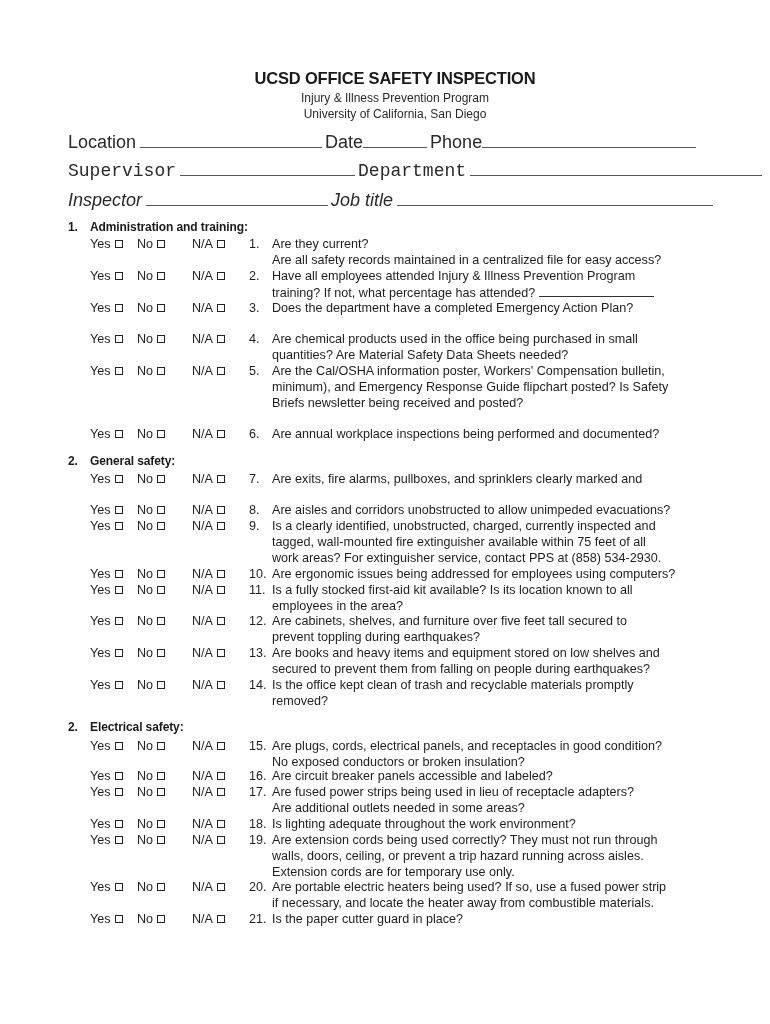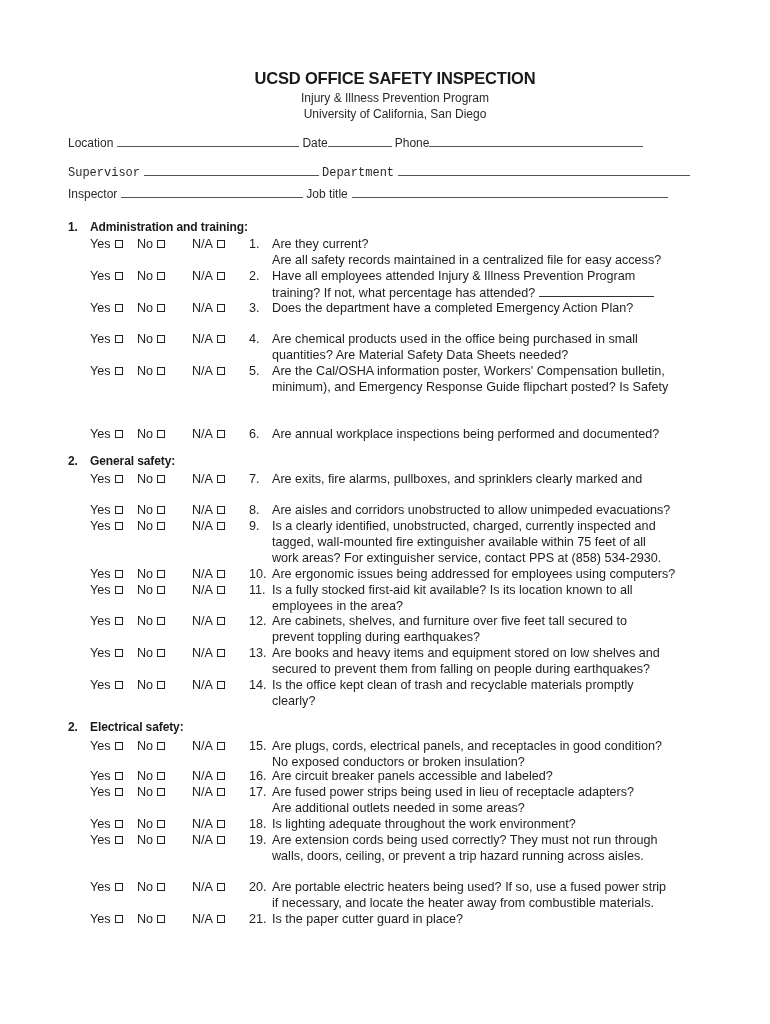--- a/index.html
+++ b/index.html
@@ -1,21 +1,21 @@
 <!DOCTYPE html>
 <html><head>
 <meta charset="utf-8">
 <style>
   html, body { margin: 0; padding: 0; background: #ffffff; }
   body { width: 770px; height: 1024px; position: relative; overflow: hidden;
          font-family: "Liberation Sans", sans-serif; color: #1a1a1a; }
   .abs { position: absolute; white-space: nowrap; }
   .title { left: 0; width: 790px; text-align: center; top: 69px; font-size: 16.5px; font-weight: bold; letter-spacing: -0.2px; }
   .subtitle { left: 0; width: 790px; text-align: center; font-size: 12px; color: #2a2a2a; }
-  .field-row { left: 68px; font-size: 12px; color: #2a2a2a; height: 16px; line-height: 16px; }
+  .field-row { left: 68px; font-size: 18px; color: #2a2a2a; height: 16px; line-height: 16px; }
   .field-label { display: inline-block; }
   .blank { display: inline-block; border-bottom: 1px solid #555; height: 12px; vertical-align: baseline; margin: 0 3px 0 4px; }
   .section-head { left: 68px; font-size: 12px; font-weight: bold; letter-spacing: -0.1px; }
   .section-head .num { display: inline-block; width: 22px; }
   .item { left: 90px; font-size: 12.6px; line-height: 16px; color: #1e1e1e; }
   .opt { position: absolute; top: 0; white-space: nowrap; }
   .chk { display: inline-block; width: 8px; height: 8px; border: 1.3px solid #222; margin-left: 4px; vertical-align: -0px; box-sizing: border-box; }
   .qnum { position: absolute; top: 0; left: 159px; }
   .qtext { position: absolute; top: 0; left: 182px; white-space: normal; width: 450px; }
   .qtext .line { display: block; white-space: nowrap; }
@@ -27,21 +27,21 @@
 <div class="abs title">UCSD OFFICE SAFETY INSPECTION</div>
 <div class="abs subtitle" style="top:91px;">Injury &amp; Illness Prevention Program</div>
 <div class="abs subtitle" style="top:107px;">University of California, San Diego</div>
 
 <div class="abs field-row" style="top:134px;">
   <span class="field-label">Location</span><span class="blank" style="width:182px;"></span><span class="field-label">Date</span><span class="blank" style="width:64px;margin-left:0;"></span><span class="field-label">Phone</span><span class="blank" style="width:214px;margin-left:0;"></span>
 </div>
 <div class="abs field-row" style="top:163px;font-family:Liberation Mono, monospace;">
   <span class="field-label">Supervisor</span><span class="blank" style="width:175px;"></span><span class="field-label">Department</span><span class="blank" style="width:292px;"></span>
 </div>
-<div class="abs field-row" style="top:185px;">
+<div class="abs field-row" style="top:192px;font-style:italic;">
   <span class="field-label">Inspector</span><span class="blank" style="width:182px;"></span><span class="field-label">Job title</span><span class="blank" style="width:316px;"></span>
 </div>
 
 <div id="sections">
     <div class="abs section-head" style="top: 220px;"><span class="num">1.</span><span>Administration and training:</span></div>
     <div class="abs item" style="top: 236px;">
       <span class="opt" style="left: 0px;"><span>Yes</span><span class="chk"></span></span>
       <span class="opt" style="left: 47px;"><span>No</span><span class="chk"></span></span>
       <span class="opt" style="left: 102px;"><span>N/A</span><span class="chk"></span></span>
       <span class="qnum">1.</span>
@@ -80,20 +80,21 @@
       </span>
     </div>
     <div class="abs item" style="top: 363px;">
       <span class="opt" style="left: 0px;"><span>Yes</span><span class="chk"></span></span>
       <span class="opt" style="left: 47px;"><span>No</span><span class="chk"></span></span>
       <span class="opt" style="left: 102px;"><span>N/A</span><span class="chk"></span></span>
       <span class="qnum">5.</span>
       <span class="qtext">
         <span class="line"><span>Are the Cal/OSHA information poster, Workers' Compensation bulletin,</span></span>
         <span class="line"><span>minimum), and Emergency Response Guide flipchart posted? Is Safety</span></span>
+        <span class="line"><span>Briefs newsletter being received and posted?</span></span>
       </span>
     </div>
     <div class="abs item" style="top: 426px;">
       <span class="opt" style="left: 0px;"><span>Yes</span><span class="chk"></span></span>
       <span class="opt" style="left: 47px;"><span>No</span><span class="chk"></span></span>
       <span class="opt" style="left: 102px;"><span>N/A</span><span class="chk"></span></span>
       <span class="qnum">6.</span>
       <span class="qtext">
         <span class="line"><span>Are annual workplace inspections being performed and documented?</span></span>
       </span>
@@ -167,21 +168,21 @@
         <span class="line"><span>secured to prevent them from falling on people during earthquakes?</span></span>
       </span>
     </div>
     <div class="abs item" style="top: 677px;">
       <span class="opt" style="left: 0px;"><span>Yes</span><span class="chk"></span></span>
       <span class="opt" style="left: 47px;"><span>No</span><span class="chk"></span></span>
       <span class="opt" style="left: 102px;"><span>N/A</span><span class="chk"></span></span>
       <span class="qnum">14.</span>
       <span class="qtext">
         <span class="line"><span>Is the office kept clean of trash and recyclable materials promptly</span></span>
-        <span class="line"><span>clearly?</span></span>
+        <span class="line"><span>removed?</span></span>
       </span>
     </div>
     <div class="abs section-head" style="top: 720px;"><span class="num">2.</span><span>Electrical safety:</span></div>
     <div class="abs item" style="top: 738px;">
       <span class="opt" style="left: 0px;"><span>Yes</span><span class="chk"></span></span>
       <span class="opt" style="left: 47px;"><span>No</span><span class="chk"></span></span>
       <span class="opt" style="left: 102px;"><span>N/A</span><span class="chk"></span></span>
       <span class="qnum">15.</span>
       <span class="qtext">
         <span class="line"><span>Are plugs, cords, electrical panels, and receptacles in good condition?</span></span>
@@ -217,20 +218,21 @@
       </span>
     </div>
     <div class="abs item" style="top: 832px;">
       <span class="opt" style="left: 0px;"><span>Yes</span><span class="chk"></span></span>
       <span class="opt" style="left: 47px;"><span>No</span><span class="chk"></span></span>
       <span class="opt" style="left: 102px;"><span>N/A</span><span class="chk"></span></span>
       <span class="qnum">19.</span>
       <span class="qtext">
         <span class="line"><span>Are extension cords being used correctly? They must not run through</span></span>
         <span class="line"><span>walls, doors, ceiling, or prevent a trip hazard running across aisles.</span></span>
+        <span class="line"><span>Extension cords are for temporary use only.</span></span>
       </span>
     </div>
     <div class="abs item" style="top: 879px;">
       <span class="opt" style="left: 0px;"><span>Yes</span><span class="chk"></span></span>
       <span class="opt" style="left: 47px;"><span>No</span><span class="chk"></span></span>
       <span class="opt" style="left: 102px;"><span>N/A</span><span class="chk"></span></span>
       <span class="qnum">20.</span>
       <span class="qtext">
         <span class="line"><span>Are portable electric heaters being used? If so, use a fused power strip</span></span>
         <span class="line"><span>if necessary, and locate the heater away from combustible materials.</span></span>

